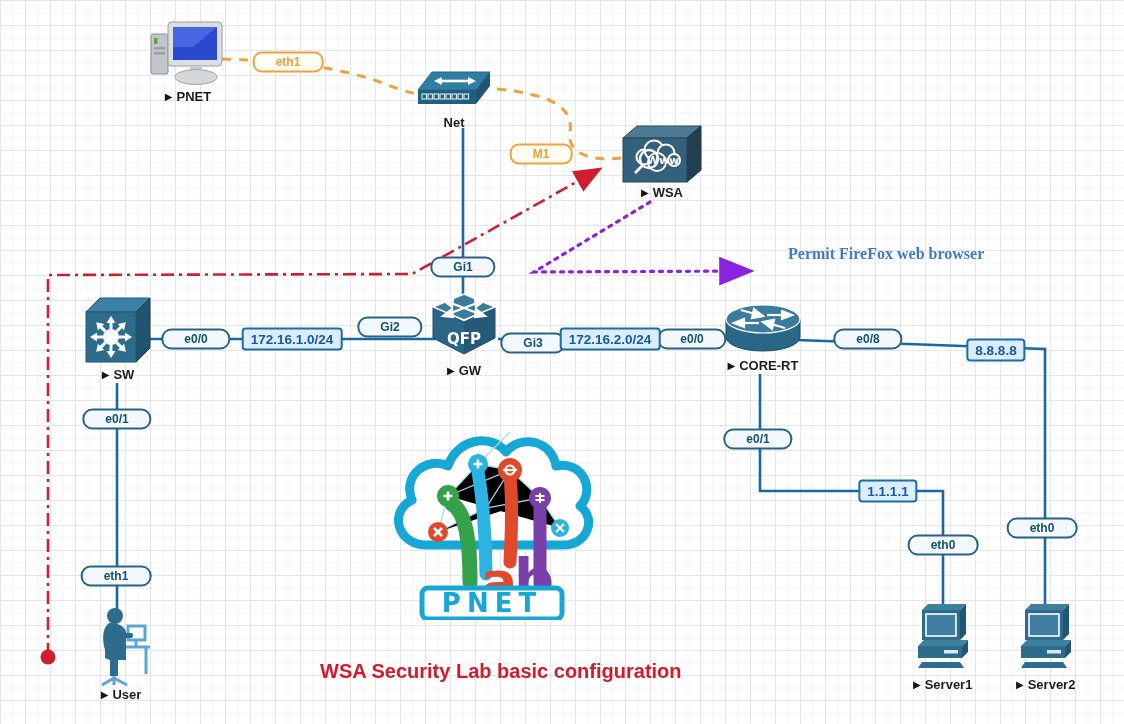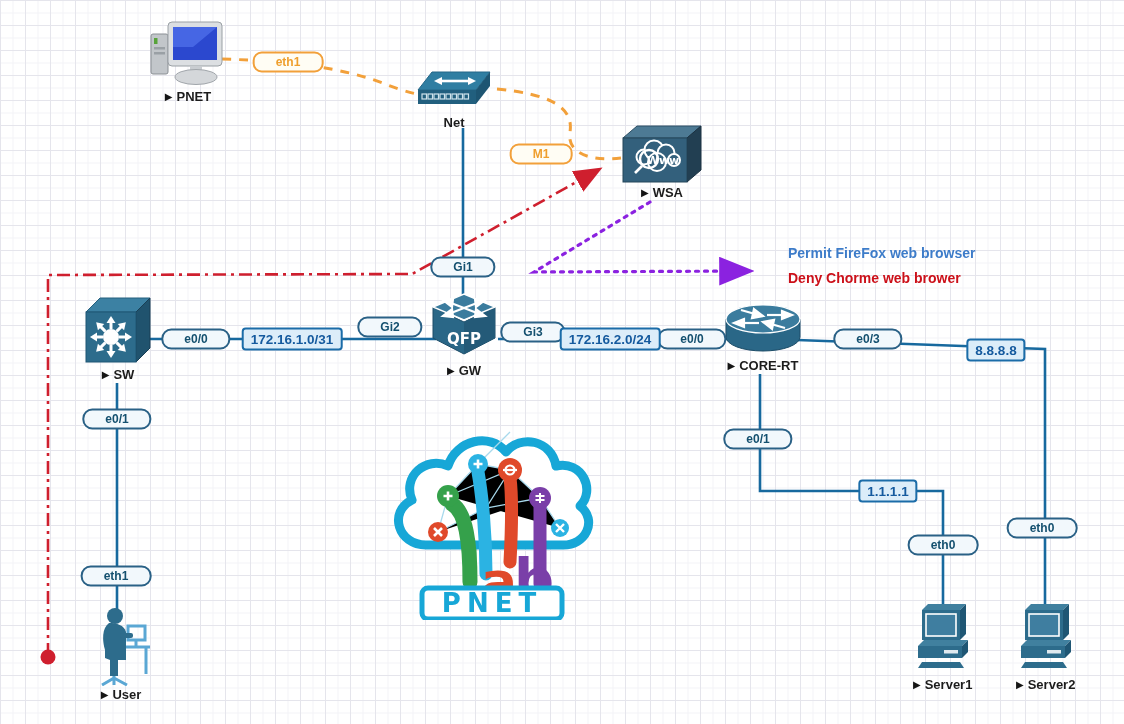--- a/index.html
+++ b/index.html
@@ -22,21 +22,21 @@
   .l-red{stroke:var(--flow_red);stroke-width:2.6;fill:none;stroke-dasharray:13 5 3 5;}
   .l-purple{stroke:var(--flow_purple);stroke-width:3.2;fill:none;stroke-dasharray:3 6;stroke-linecap:round;}
   .node{position:absolute;z-index:3;display:flex;flex-direction:column;align-items:center;}
   .node-label{margin-top:1px;font-size:13px;font-weight:700;color:#1c1c1c;white-space:nowrap;display:flex;align-items:center;gap:4px;line-height:15px;}
   .node-label .tri{font-size:10px;color:#151515;}
   .pill{position:absolute;z-index:4;transform:translate(-50%,-50%);background:#f2f8fc;border:2px solid var(--pill_border);
     border-radius:10px;padding:1px 21px;font-size:12px;font-weight:700;color:var(--pill_text);white-space:nowrap;line-height:15px;text-align:right;}
   .pill.orange{background:#fffdf4;border-color:var(--mgmt_link);color:#ef9f2e;border-radius:9px;}
   .ipbox{position:absolute;z-index:4;transform:translate(-50%,-50%);background:var(--ip_bg);border:2.5px solid var(--ip_border);
     border-radius:4px;padding:1px 7px;font-size:13.5px;font-weight:700;color:var(--ip_text);white-space:nowrap;line-height:17px;}
-  .annot{position:absolute;z-index:5;font-weight:700;white-space:nowrap;font-size:14px;}
+  .annot{position:absolute;z-index:5;font-weight:700;white-space:nowrap;font-size:16px;font-family:Liberation Serif, serif;}
   .annot.permit{color:var(--permit_text);}
   .annot.deny{color:var(--deny_text);}
   .caption{position:absolute;z-index:5;font-weight:700;font-size:20px;color:var(--caption_text);white-space:nowrap;}
   .logo{position:absolute;z-index:2;}
 </style>
 </head>
 <body>
 
 <div class="canvas">
 
@@ -303,31 +303,31 @@
     <div class="node-label">
       <span class="tri">▶</span>
       <span>Server2</span>
     </div>
   </div>
 
   <div class="pill orange" style="left:288px;top:62px">eth1</div>
   <div class="pill orange" style="left:541px;top:154px">M1</div>
   <div class="pill" style="left:463px;top:267px">Gi1</div>
   <div class="pill" style="left:390px;top:327px">Gi2</div>
-  <div class="pill" style="left:533px;top:332px">Gi3</div>
+  <div class="pill" style="left:533px;top:343px">Gi3</div>
   <div class="pill" style="left:196px;top:339px">e0/0</div>
   <div class="pill" style="left:117px;top:419px">e0/1</div>
   <div class="pill" style="left:116px;top:576px">eth1</div>
   <div class="pill" style="left:692px;top:339px">e0/0</div>
-  <div class="pill" style="left:868px;top:339px">e0/3</div>
+  <div class="pill" style="left:868px;top:339px">e0/8</div>
   <div class="pill" style="left:758px;top:439px">e0/1</div>
   <div class="pill" style="left:943px;top:545px">eth0</div>
   <div class="pill" style="left:1042px;top:528px">eth0</div>
 
-  <div class="ipbox" style="left:292px;top:339px">172.16.1.0/31</div>
+  <div class="ipbox" style="left:292px;top:339px">172.16.1.0/24</div>
   <div class="ipbox" style="left:610px;top:339px">172.16.2.0/24</div>
   <div class="ipbox" style="left:996px;top:350px">8.8.8.8</div>
   <div class="ipbox" style="left:888px;top:491px">1.1.1.1</div>
 
   <div class="annot permit" style="left:788px;top:245px">Permit FireFox web browser</div>
-  <div class="annot deny" style="left:788px;top:270px">Deny Chorme web brower</div>
+  <div class="caption" style="left:320px;top:660px">WSA Security Lab basic configuration</div>
 
 </div>
 
 </body></html>

